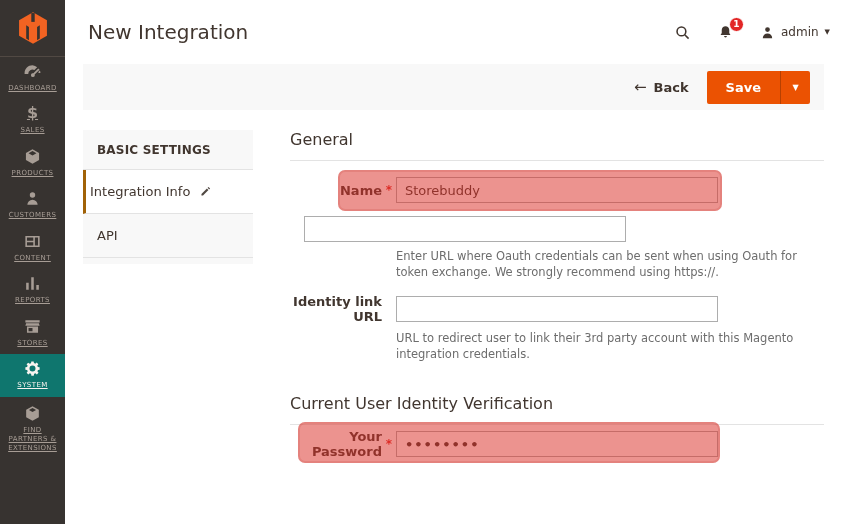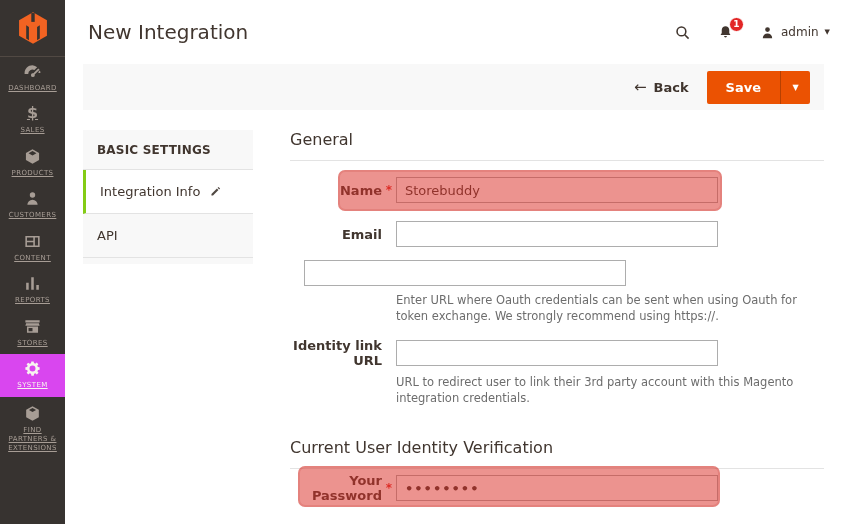--- a/index.html
+++ b/index.html
@@ -10,21 +10,21 @@
   
   .sidebar { width:65px; flex:none; background:#373330; height:524px; }
   .logo-cell { height:57px; display:flex; align-items:center; justify-content:center;
     border-bottom:1px solid #514943; }
   .side-item { display:flex; flex-direction:column; align-items:center; justify-content:center;
     padding:5px 2px 6px; cursor:pointer; color:#a79d95;text-decoration:underline; }
   .side-item .label { font-size:7px; letter-spacing:.4px; margin-top:3px; text-align:center;
     line-height:1.35; max-width:60px; }
   .side-item svg { width:19px; height:19px; fill:currentColor; }
   .side-item .dollar { font-size:16px; font-weight:bold; line-height:17px; height:19px; }
-  .side-item.active { background:#d946ef; color:#f7f3ef; }
+  .side-item.active { background:#0f766e; color:#f7f3ef; }
   .side-item.partners { margin-top:2px; }
 
   
   .main { flex:1; display:flex; flex-direction:column; }
   header.topbar { height:64px; display:flex; align-items:center; padding:0 20px 0 23px; background:#fff;gap:40px; }
   .page-title { font-size:20px; font-weight:400; color:#41362f; }
   .top-right { margin-left:auto; display:flex; align-items:center; gap:26px; }
   .icon-btn { cursor:pointer; color:#41362f; display:flex; align-items:center; position:relative; }
   .icon-btn svg { width:17px; height:17px; }
   .badge { position:absolute; top:-7px; right:-10px; min-width:15px; height:15px; padding:0 3px;
@@ -48,21 +48,21 @@
     display:flex; align-items:center; justify-content:center; color:#fff; font-size:8px; }
 
   
   .content { display:flex; padding:20px 26px 0 18px; align-items:flex-start; }
 
   .tabs-panel { width:170px; flex:none; background:#f8f8f8; padding-bottom:6px; }
   .tabs-header { padding:13px 14px 12px; font-size:12px; font-weight:bold; color:#41362f;
     border-bottom:1px solid #e3e3e3; letter-spacing:.2px; }
   .tab { padding:14px 14px; font-size:13px; color:#41362f; border-bottom:1px solid #e3e3e3;
     background:#f8f8f8; cursor:pointer; display:flex; align-items:center; gap:9px; }
-  .tab.active { background:#fff; border-left:3px solid #84cc16; padding-left:14px; }
+  .tab.active { background:#fff; border-left:3px solid #a16207; padding-left:4px; }
   .tab svg { width:13px; height:13px; fill:#514943; }
 
   .form-area { flex:1; margin-left:37px; }
   .section-title { font-size:16px; font-weight:400; color:#41362f; padding-bottom:11px;
     border-bottom:1px solid #e3e3e3; }
   .section-title.second { margin-top:32px; }
 
   .form-row { display:flex; align-items:center; position:relative; margin-top:16px; }
   .form-row.tight { margin-top:13px; }
   .f-label { width:92px; flex:none; text-align:right; font-size:13px; font-weight:bold; color:#41362f; }
@@ -216,25 +216,20 @@
 
         <div class="section-title">General</div>
 
         <div class="form-row">
           <div class="hl-overlay hl-name"></div>
           <span class="f-label">Name</span>
           <span class="f-req">*</span>
           <input class="field" type="text" value="Storebuddy" style="">
         </div>
 
-        <div class="form-row" style="margin-top:18px">
-          <span class="f-label">Email</span>
-          <span class="f-spacer"></span>
-          <input class="field" type="text" style="">
-        </div>
 
         <div>
           <div class="form-row tight">
             <span class="f-spacer"></span>
             <input class="field" type="text" style="">
           </div>
           <div class="note">Enter URL where Oauth credentials can be sent when using Oauth for token exchange. We strongly recommend using https://.</div>
         </div>
 
         <div>

